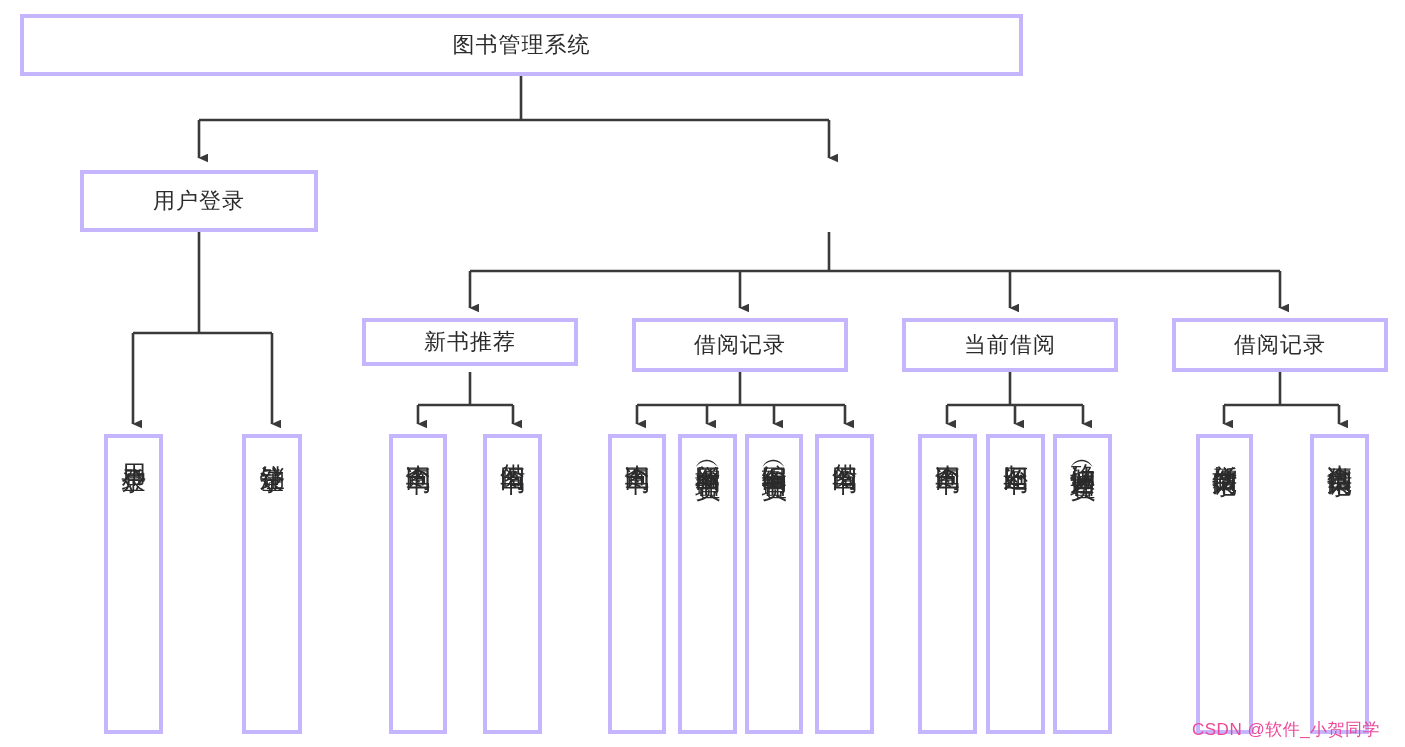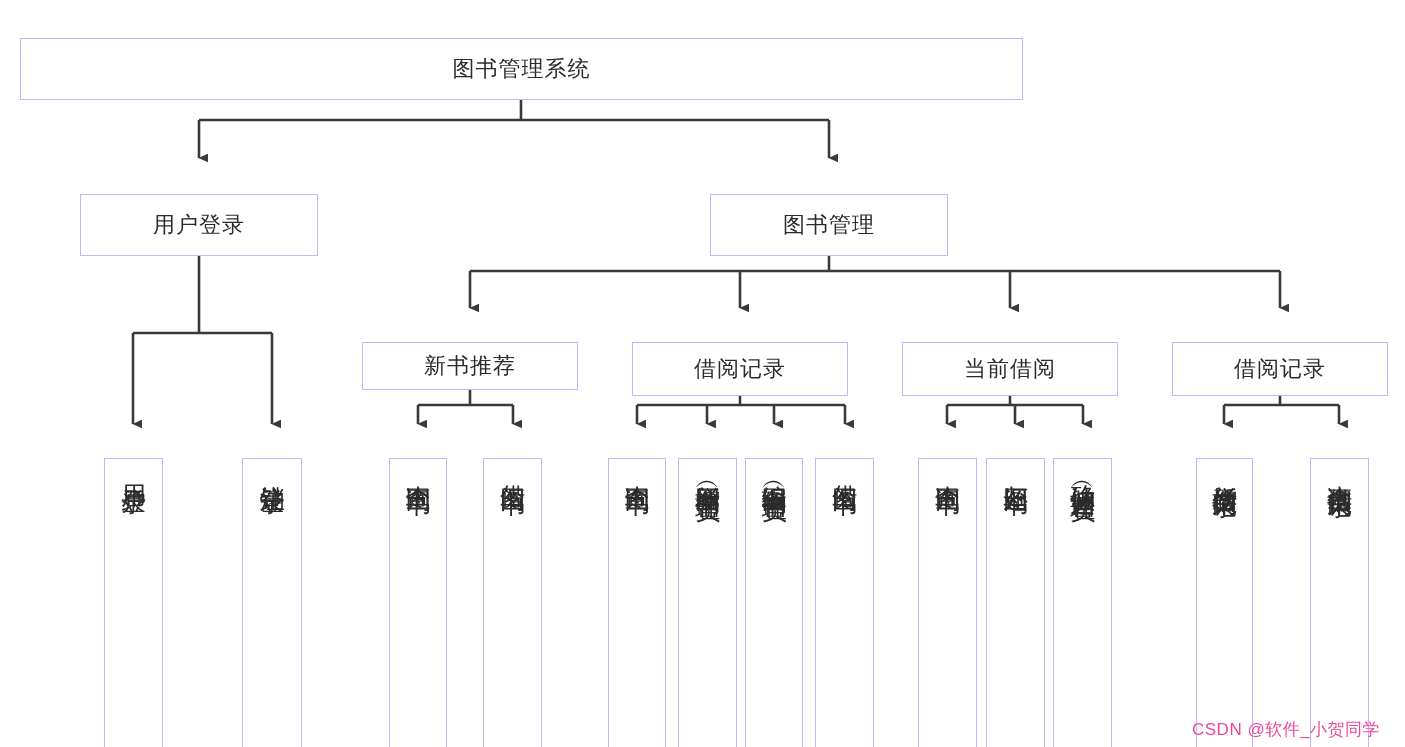--- a/index.html
+++ b/index.html
@@ -22,27 +22,26 @@
     position: absolute;
     left: 0;
     top: 0;
     width: 1405px;
     height: 747px;
     pointer-events: none;
   }
   .node {
     position: absolute;
     box-sizing: border-box;
-    border: 1px solid #c4b5fd;
+    border: 4px solid #c4b5fd;
     background: #ffffff;
     display: flex;
     align-items: center;
     justify-content: center;
     color: #2b2b2b;
-    margin-top: 24px;
   }
   .node .lbl {
     display: block;
     text-align: center;
     line-height: 1.18;
     color: #2b2b2b;
   }
   
   .node.h .lbl {
     font-size: 22px;
@@ -127,23 +126,20 @@
     </g>
   </svg>
 
   <div class="node h" style="left:20px; top:14px; width:1003px; height:62px;">
     <span class="lbl">图书管理系统</span>
   </div>
 
   <div class="node h" style="left:80px; top:170px; width:238px; height:62px;">
     <span class="lbl">用户登录</span>
   </div>
-  <div class="node h" style="left:710px; top:170px; width:238px; height:62px;">
-    <span class="lbl">图书管理</span>
-  </div>
 
   <div class="node h" style="left:362px; top:318px; width:216px; height:48px;">
     <span class="lbl">新书推荐</span>
   </div>
   <div class="node h" style="left:632px; top:318px; width:216px; height:54px;">
     <span class="lbl">借阅记录</span>
   </div>
   <div class="node h" style="left:902px; top:318px; width:216px; height:54px;">
     <span class="lbl">当前借阅</span>
   </div>

